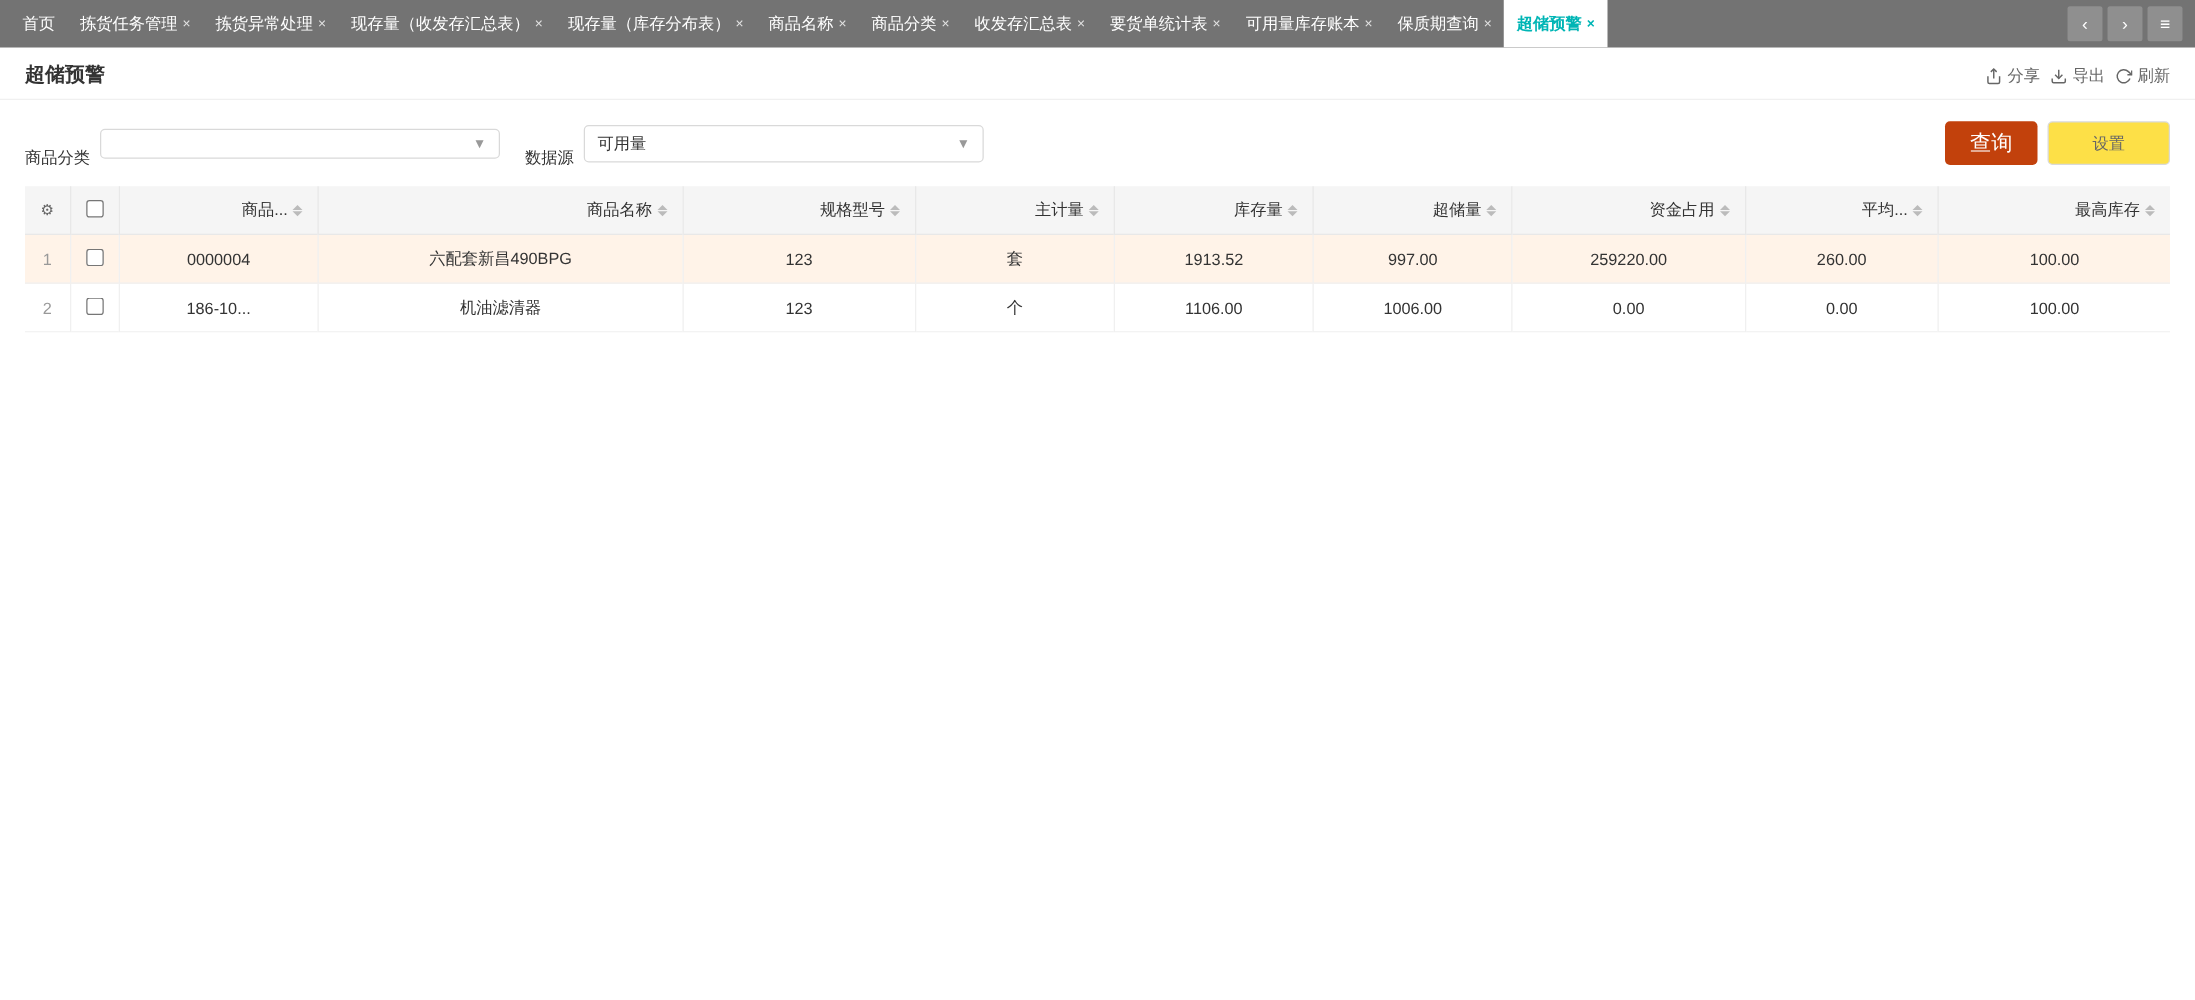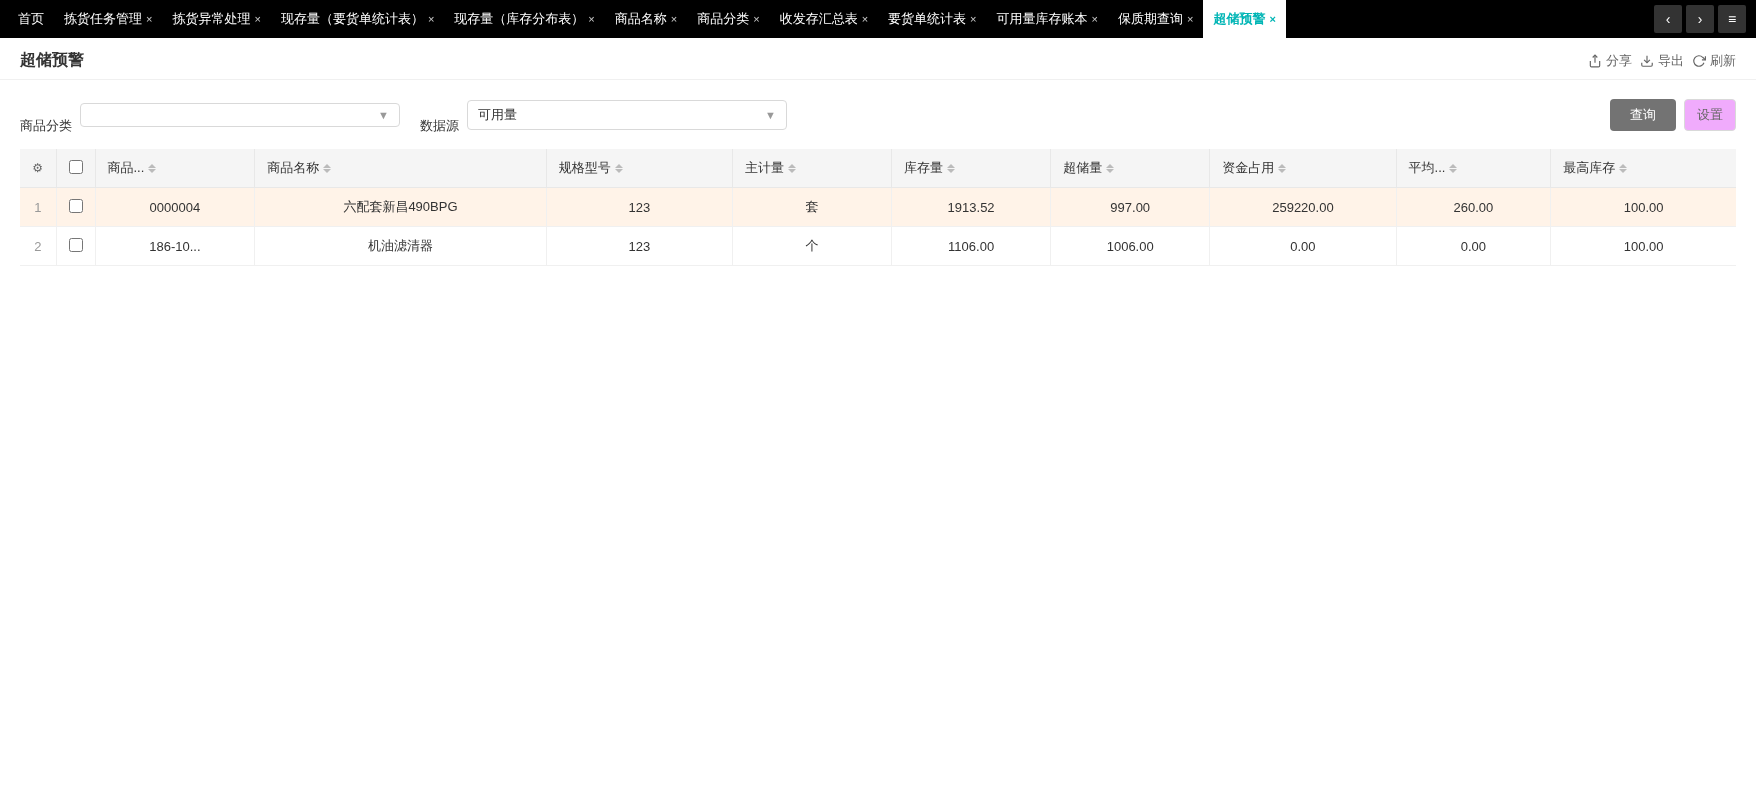--- a/index.html
+++ b/index.html
@@ -2,21 +2,21 @@
 <html><head>
   <meta charset="utf-8">
   <style>
     * { box-sizing: border-box; margin: 0; padding: 0; }
     body { font-family: "Microsoft YaHei", "PingFang SC", Arial, sans-serif; font-size: 13px; background: #fff; color: #333; }
 
     
     .top-nav {
       display: flex;
       align-items: center;
-      background: #000000;
+      background: #737373;
       height: 38px;
       padding: 0 8px;
       overflow: hidden;
       white-space: nowrap;
     }
     .top-nav .nav-item {
       display: inline-flex;
       align-items: center;
       padding: 0 10px;
       height: 38px;
@@ -119,54 +119,54 @@
       color: #999;
       font-size: 11px;
       margin-left: 8px;
     }
     .filter-actions {
       margin-left: auto;
       display: flex;
       gap: 8px;
     }
     .btn-query {
-      background: #737373;
+      background: #c2410c;
       color: #fff;
       border: none;
       border-radius: 4px;
       padding: 6px 20px;
       cursor: pointer;
-      font-size: 13px;
+      font-size: 17px;
     }
     .btn-settings {
-      background: #f0abfc;
+      background: #fde047;
       color: #666;
       border: 1px solid #d9d9d9;
       border-radius: 4px;
-      padding: 6px 12px;
+      padding: 6px 35px;
       cursor: pointer;
       font-size: 13px;
     }
 
     
     .table-container {
       padding: 0 20px;
     }
     table {
       width: 100%;
       border-collapse: collapse;
       font-size: 13px;
     }
     thead tr {
       background: #f5f5f5;
       border-bottom: 1px solid #e8e8e8;
     }
     thead th {
       padding: 10px 12px;
-      text-align: left;
+      text-align: right;
       color: #333;
       font-weight: normal;
       white-space: nowrap;
       border-right: 1px solid #e8e8e8;
     }
     thead th:last-child { border-right: none; }
     .th-with-sort {
       display: inline-flex;
       align-items: center;
       gap: 4px;
@@ -238,21 +238,21 @@
 
   <div class="nav-item">
     <span>拣货任务管理</span>
     <span class="nav-close">×</span>
   </div>
   <div class="nav-item">
     <span>拣货异常处理</span>
     <span class="nav-close">×</span>
   </div>
   <div class="nav-item">
-    <span>现存量（要货单统计表）</span>
+    <span>现存量（收发存汇总表）</span>
     <span class="nav-close">×</span>
   </div>
   <div class="nav-item">
     <span>现存量（库存分布表）</span>
     <span class="nav-close">×</span>
   </div>
   <div class="nav-item">
     <span>商品名称</span>
     <span class="nav-close">×</span>
   </div>

